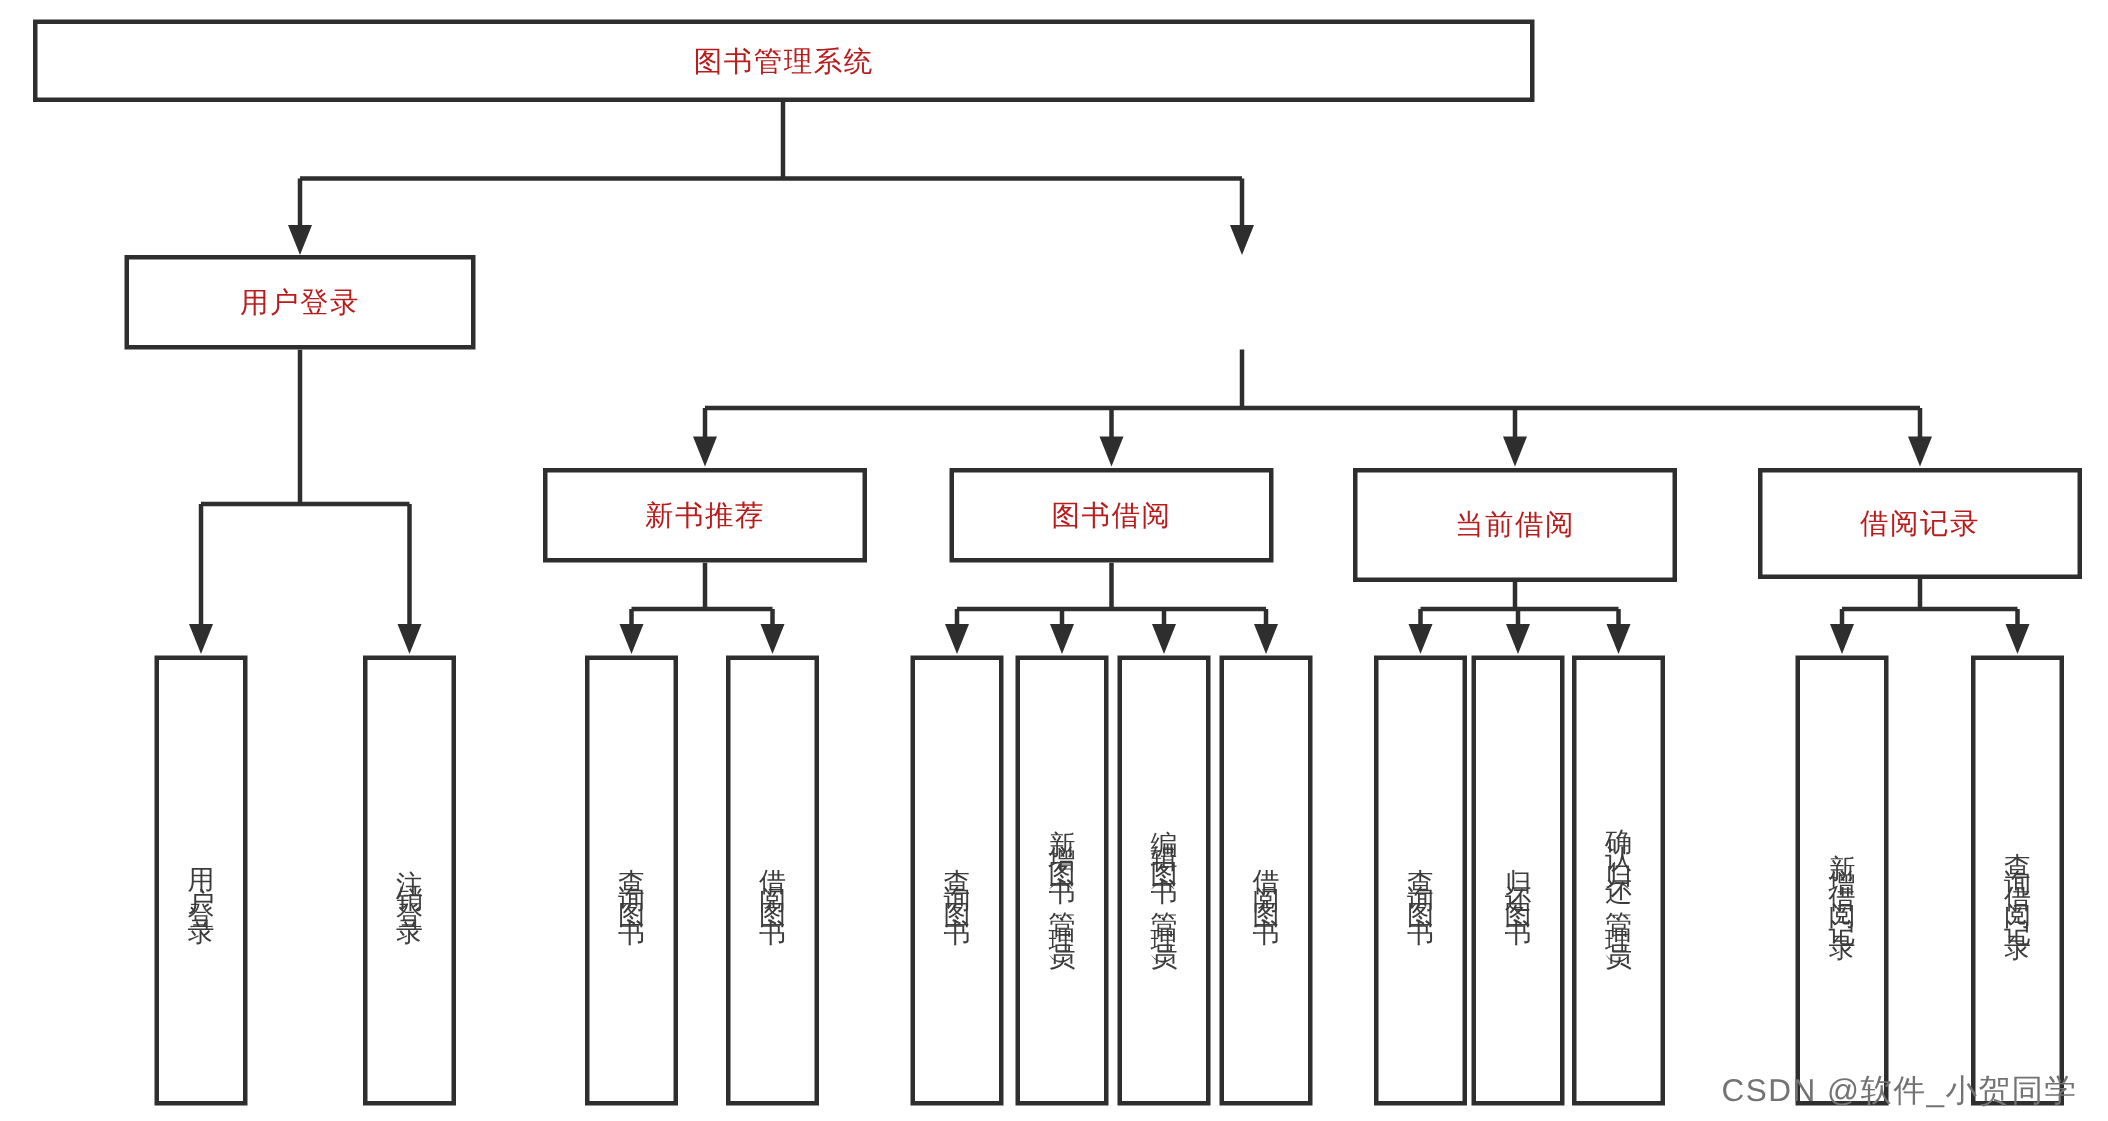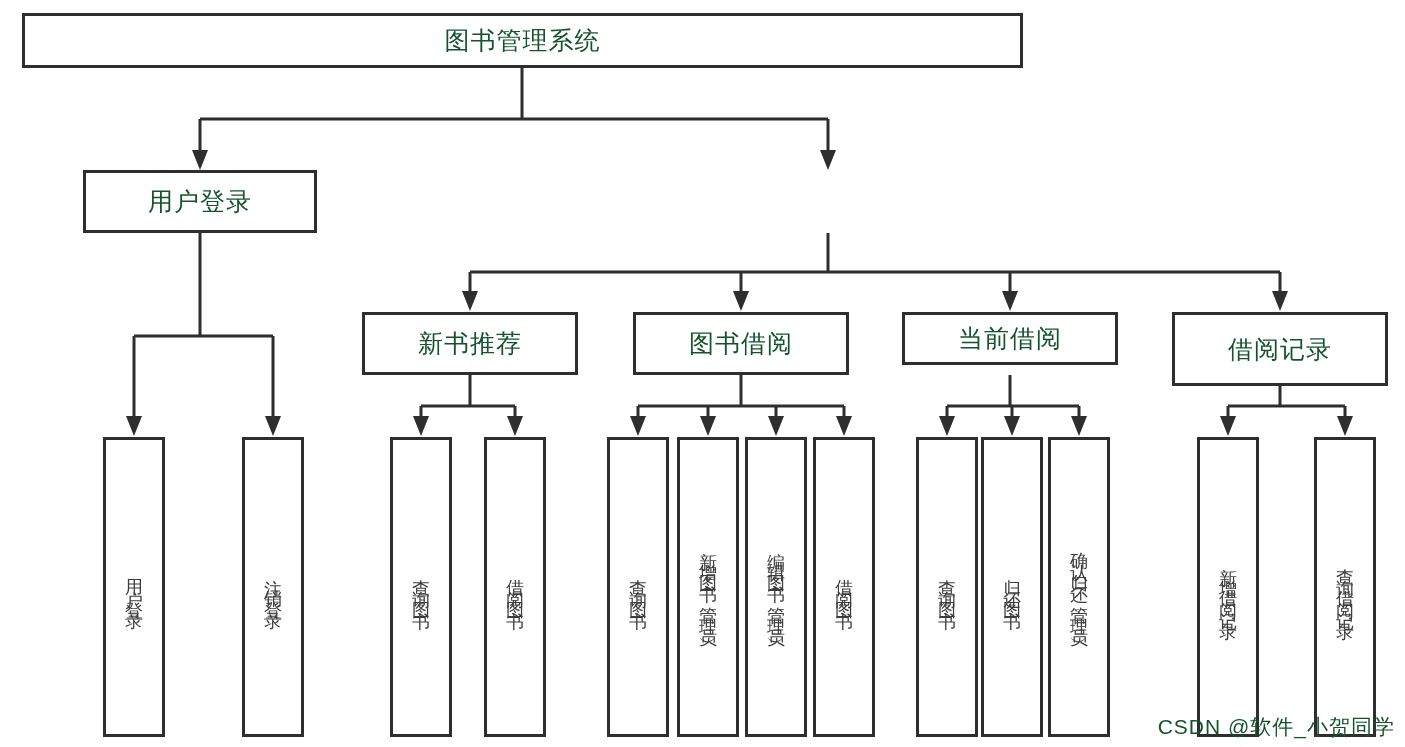--- a/index.html
+++ b/index.html
@@ -13,37 +13,37 @@
   #connectors{position:absolute;left:0;top:0;z-index:0;}
   .node{
     position:absolute;
     background:#ffffff;
     border:3px solid #2e2e2e;
     display:flex;align-items:center;justify-content:center;
     box-sizing:border-box;
     z-index:1;
   }
   .node > span{
-    color:#14532d;
-    font-size:25px;
+    color:#b91c1c;
+    font-size:19px;
     letter-spacing:1px;
     white-space:nowrap;
   }
   .leaf > span{
     writing-mode:vertical-rl;
     text-orientation:mixed;
     font-size:18px;
     letter-spacing:11px;
     line-height:1;
     color:#3c3c3c;
   }
   .watermark{
     position:absolute;
-    right:10px;bottom:6px;
-    color:#14532d;
+    right:20px;bottom:6px;
+    color:#737373;
     font-size:21px;
     z-index:2;
     letter-spacing:1px;
   }
 </style>
 </head>
 <body>
 
 <div id="canvas">
 
@@ -74,21 +74,21 @@
   <div class="node" style="left:83px;top:170px;width:234px;height:63px">
     <span>用户登录</span>
   </div>
 
   <div class="node" style="left:633px;top:312px;width:216px;height:63px">
     <span>图书借阅</span>
   </div>
   <div class="node" style="left:362px;top:312px;width:216px;height:63px">
     <span>新书推荐</span>
   </div>
-  <div class="node" style="left:902px;top:312px;width:216px;height:53px">
+  <div class="node" style="left:902px;top:312px;width:216px;height:76px">
     <span>当前借阅</span>
   </div>
   <div class="node" style="left:1172px;top:312px;width:216px;height:74px">
     <span>借阅记录</span>
   </div>
 
   <div class="node leaf" style="left:103px;top:437px;width:62px;height:300px">
     <span>用户登录</span>
   </div>
   <div class="node leaf" style="left:242px;top:437px;width:62px;height:300px">

